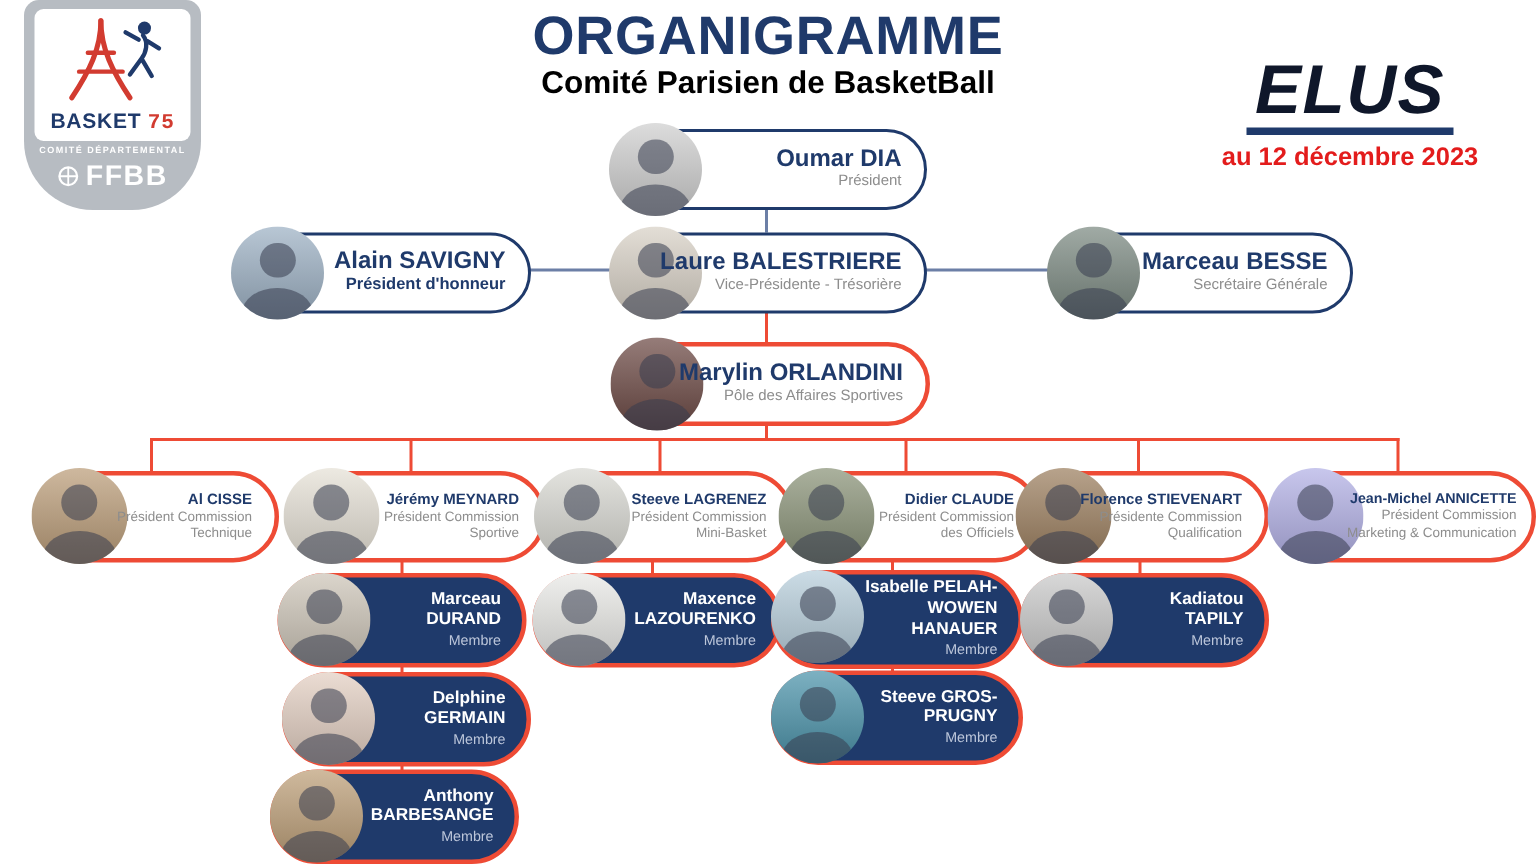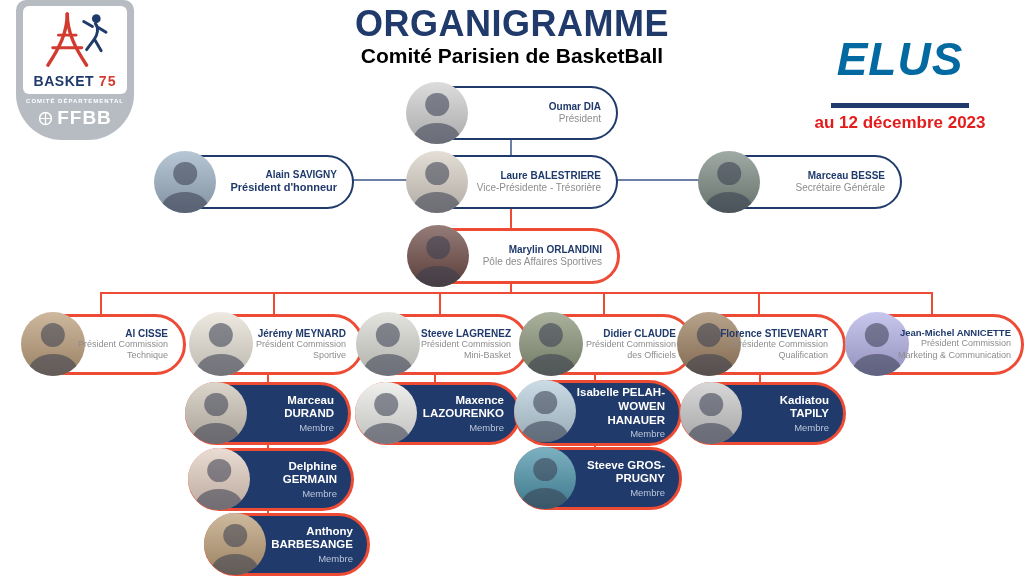--- a/index.html
+++ b/index.html
@@ -7,21 +7,21 @@
          font-family:"Liberation Sans",sans-serif;}
 
   
   .page-title{position:absolute;left:0;right:0;top:3px;text-align:center;
               font-size:36px;font-weight:bold;color:#1f3a6b;letter-spacing:.5px;}
   .page-subtitle{position:absolute;left:0;right:0;top:44px;text-align:center;
                  font-size:21px;font-weight:600;color:#000000;}
 
   .elus{position:absolute;right:24px;top:36px;width:200px;text-align:center;}
   .elus-word{display:inline-block;font-size:46px;font-weight:bold;font-style:italic;
-             color:#0369a1;line-height:1;padding:0 6px 21px;border-bottom:5px solid #1f3a6b;
+             color:#0f172a;line-height:1;padding:0 6px 3px;border-bottom:5px solid #1f3a6b;
              letter-spacing:1px;}
   .elus-date{margin-top:5px;font-size:17px;font-weight:bold;color:#e31c1c;}
 
   
   .logo{position:absolute;left:16px;top:0;width:118px;height:140px;background:#b7bcc2;
         border-radius:10px 10px 46px 46px;}
   .logo-panel{position:absolute;left:7px;top:6px;right:7px;height:88px;background:#fff;
               border-radius:6px;}
   .logo-art{position:absolute;left:50%;top:3px;transform:translateX(-50%);}
   .logo-b75{position:absolute;left:0;right:0;bottom:4px;text-align:center;
@@ -50,21 +50,21 @@
   .commission .photo{width:64px;height:64px;top:-5px;}
   .member .photo{width:62px;height:62px;top:-3px;left:-3px;}
   .photo::before{content:"";position:absolute;left:50%;top:17%;width:38%;height:38%;
                  transform:translateX(-50%);border-radius:50%;background:rgba(55,61,79,.55);}
   .photo::after{content:"";position:absolute;left:50%;bottom:-20%;width:76%;height:54%;
                 transform:translateX(-50%);border-radius:50%;background:rgba(55,61,79,.55);}
 
   .txt{position:absolute;right:15px;top:50%;transform:translateY(-50%);
        text-align:right;white-space:nowrap;}
   .member .txt{white-space:normal;width:86px;right:14px;}
-  .nm{font-weight:bold;color:#1f3a6b;font-size:10px;line-height:1.15;}
+  .nm{font-weight:bold;color:#1f3a6b;font-size:16px;line-height:1.15;}
   .commission .nm{font-size:10px;}
   .nm.tight{font-size:9.5px;text-align:right;}
   .nm.long-name{font-size:10.5px;}
   .member .nm{color:#fff;font-size:11.5px;line-height:1.2;}
   .rl{font-size:10px;color:#8d8d8d;line-height:1.25;}
   .commission .rl{font-size:9px;}
   .rl.strong{color:#1f3a6b;font-weight:bold;font-size:11px;text-align:right;}
   .member .rl{color:#bcc6da;font-size:9.5px;margin-top:1px;}
 </style>
 </head>
@@ -226,21 +226,21 @@
   </div>
 
   <div class="card member" style="left:188px;top:448px;width:160px">
     <div class="photo" style="background-color:#e3cfc2"></div>
     <div class="txt">
       <div class="nm">Delphine GERMAIN</div>
       <div class="rl">Membre</div>
     </div>
   </div>
 
-  <div class="card member" style="left:204px;top:513px;width:160px">
+  <div class="card member" style="left:180px;top:513px;width:160px">
     <div class="photo" style="background-color:#bd9f78"></div>
     <div class="txt">
       <div class="nm">Anthony BARBESANGE</div>
       <div class="rl">Membre</div>
     </div>
   </div>
 
   <div class="card member" style="left:355px;top:382px;width:160px">
     <div class="photo" style="background-color:#e9e9e6"></div>
     <div class="txt">

